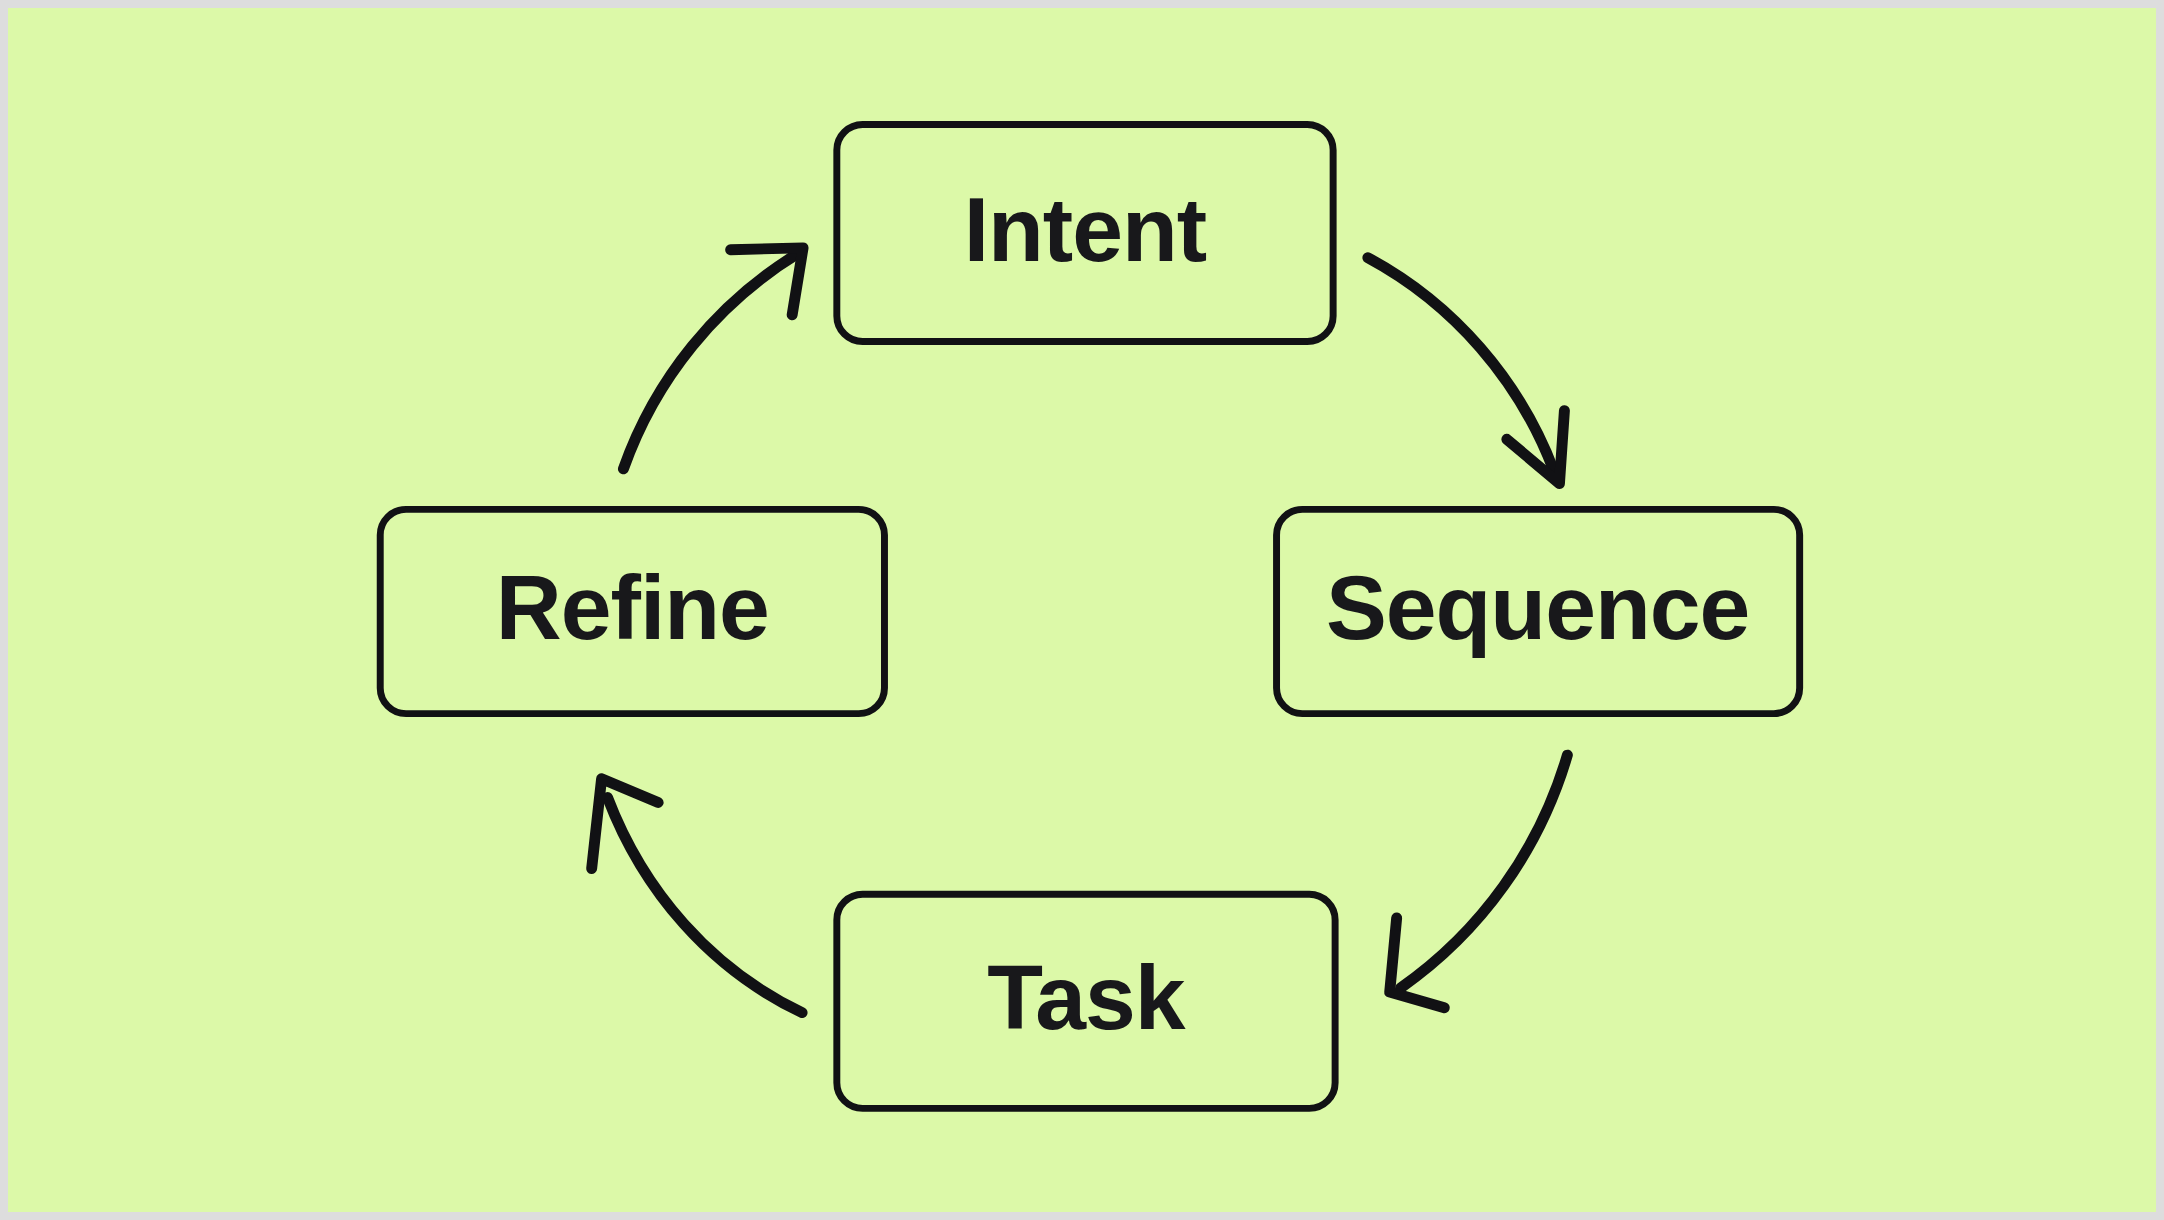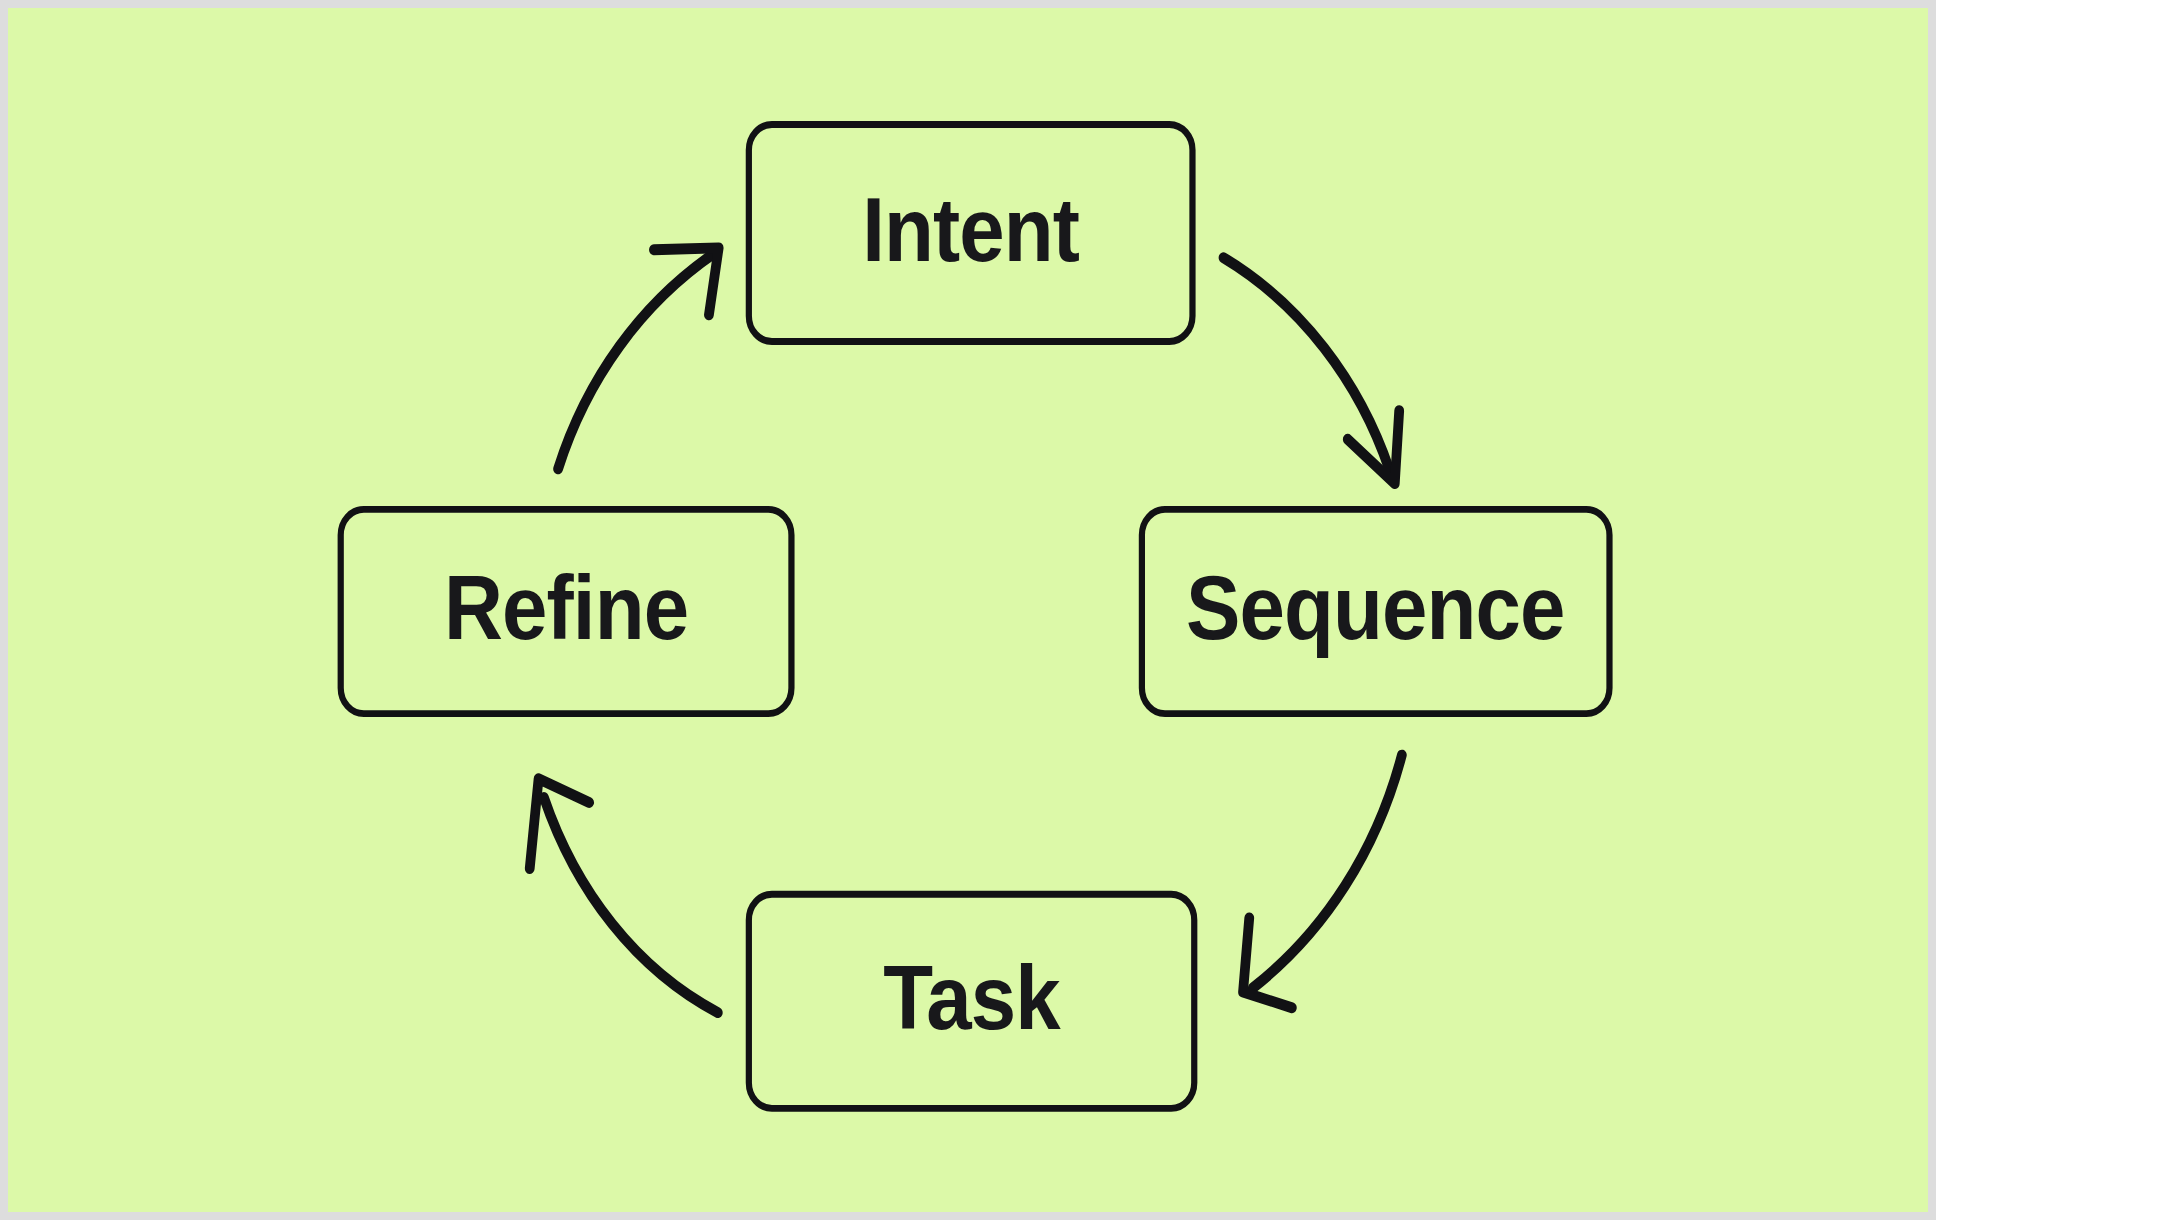--- a/index.html
+++ b/index.html
@@ -8,21 +8,21 @@
     background: #ffffff;
   }
   body {
     width: 2164px;
     height: 1220px;
     font-family: "Liberation Sans", sans-serif;
     overflow: hidden;
   }
   #canvas-frame {
     position: relative;
-    width: 1936px;
+    width: 2164px;
     height: 1220px;
     box-sizing: border-box;
     border: 8px solid #dddddd;
     background: #dcf9a8;
   }
   #cycle-svg {
     position: absolute;
     inset: 0;
     width: 100%;
     height: 100%;

